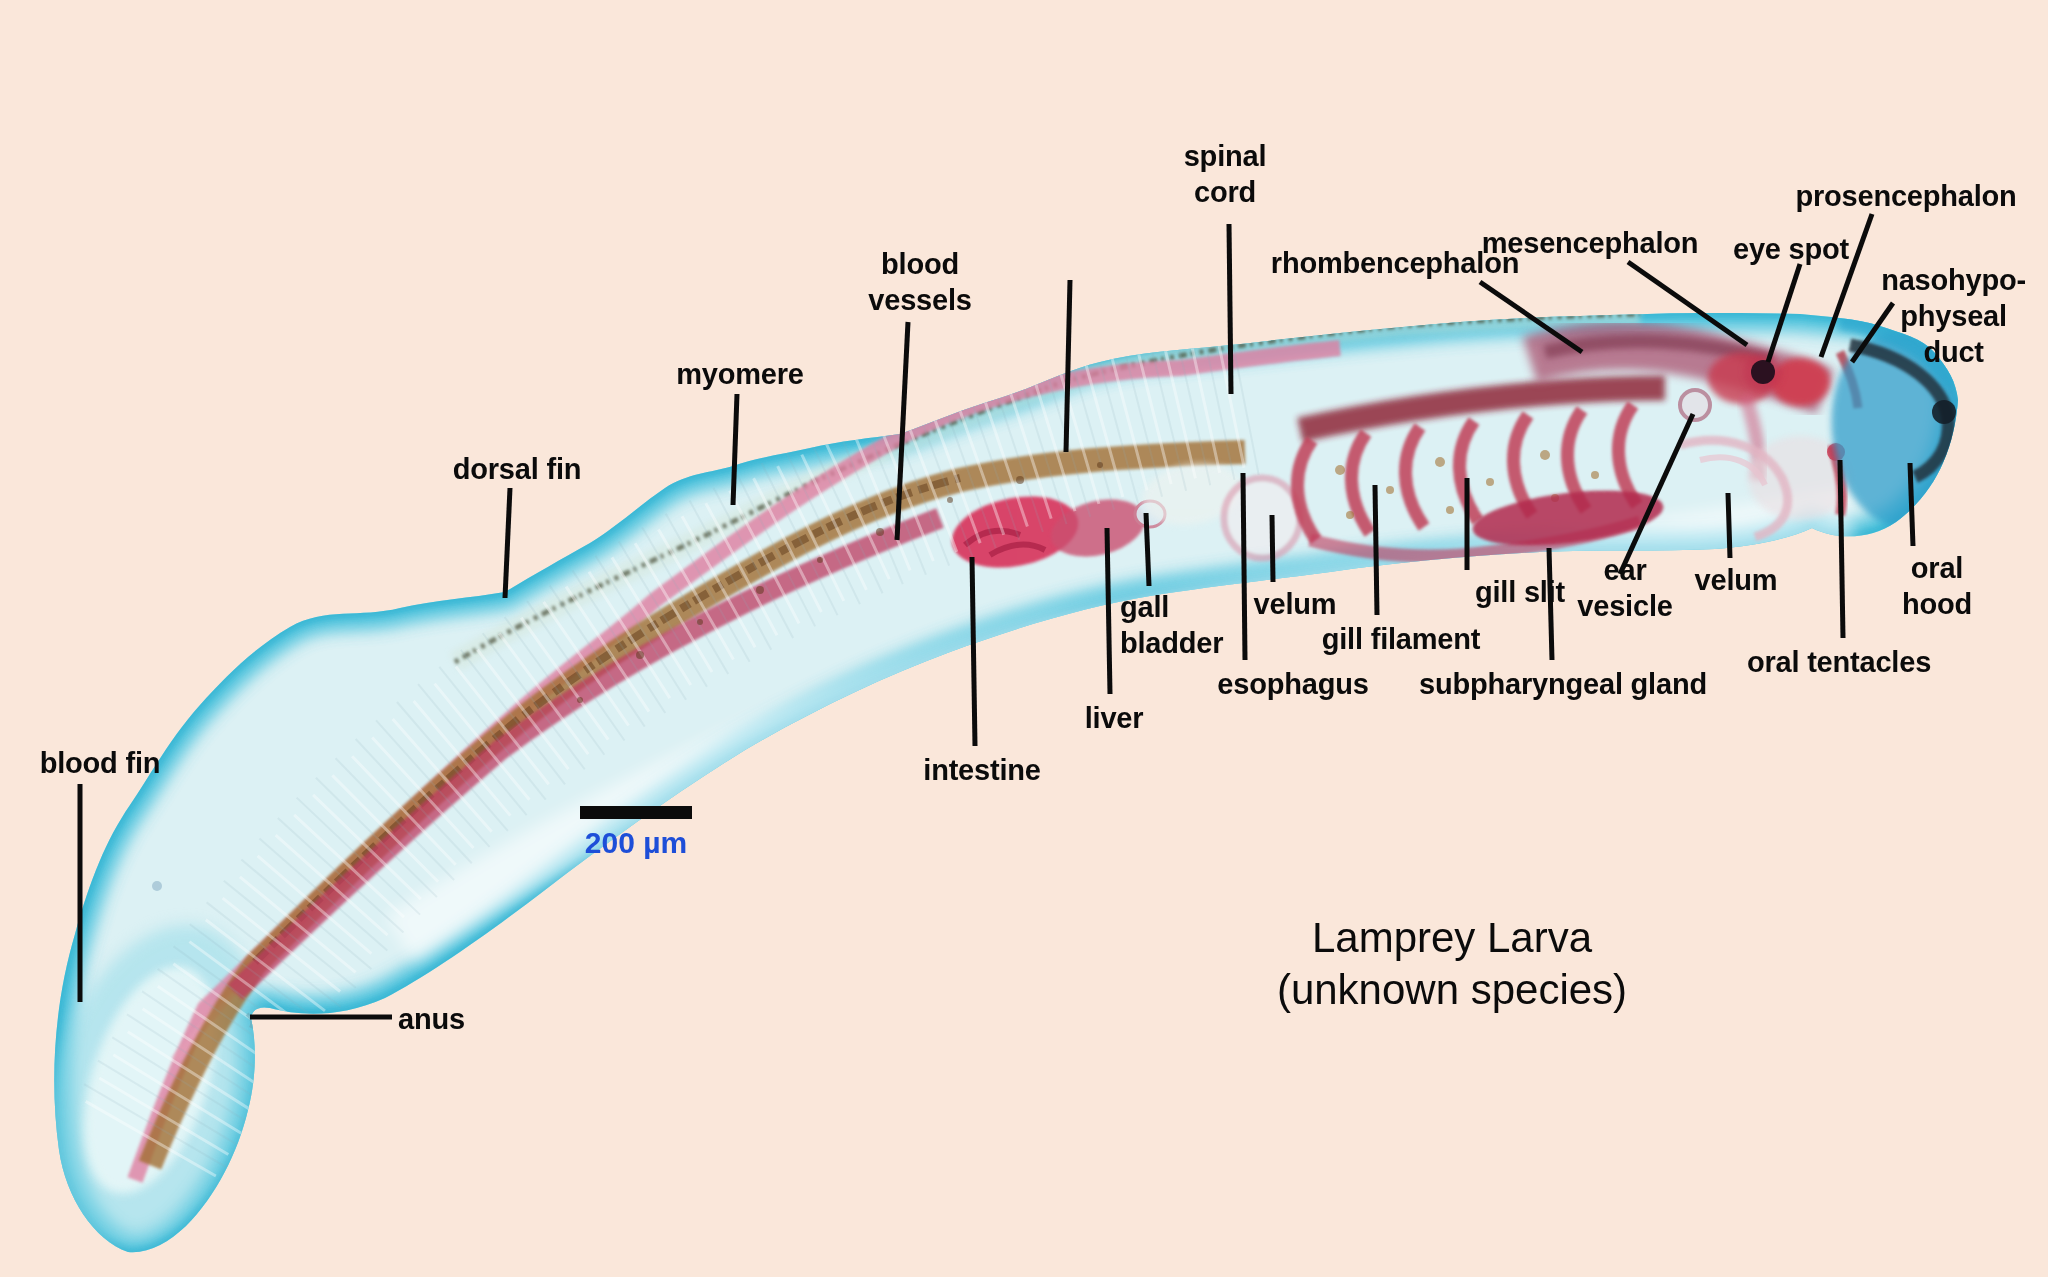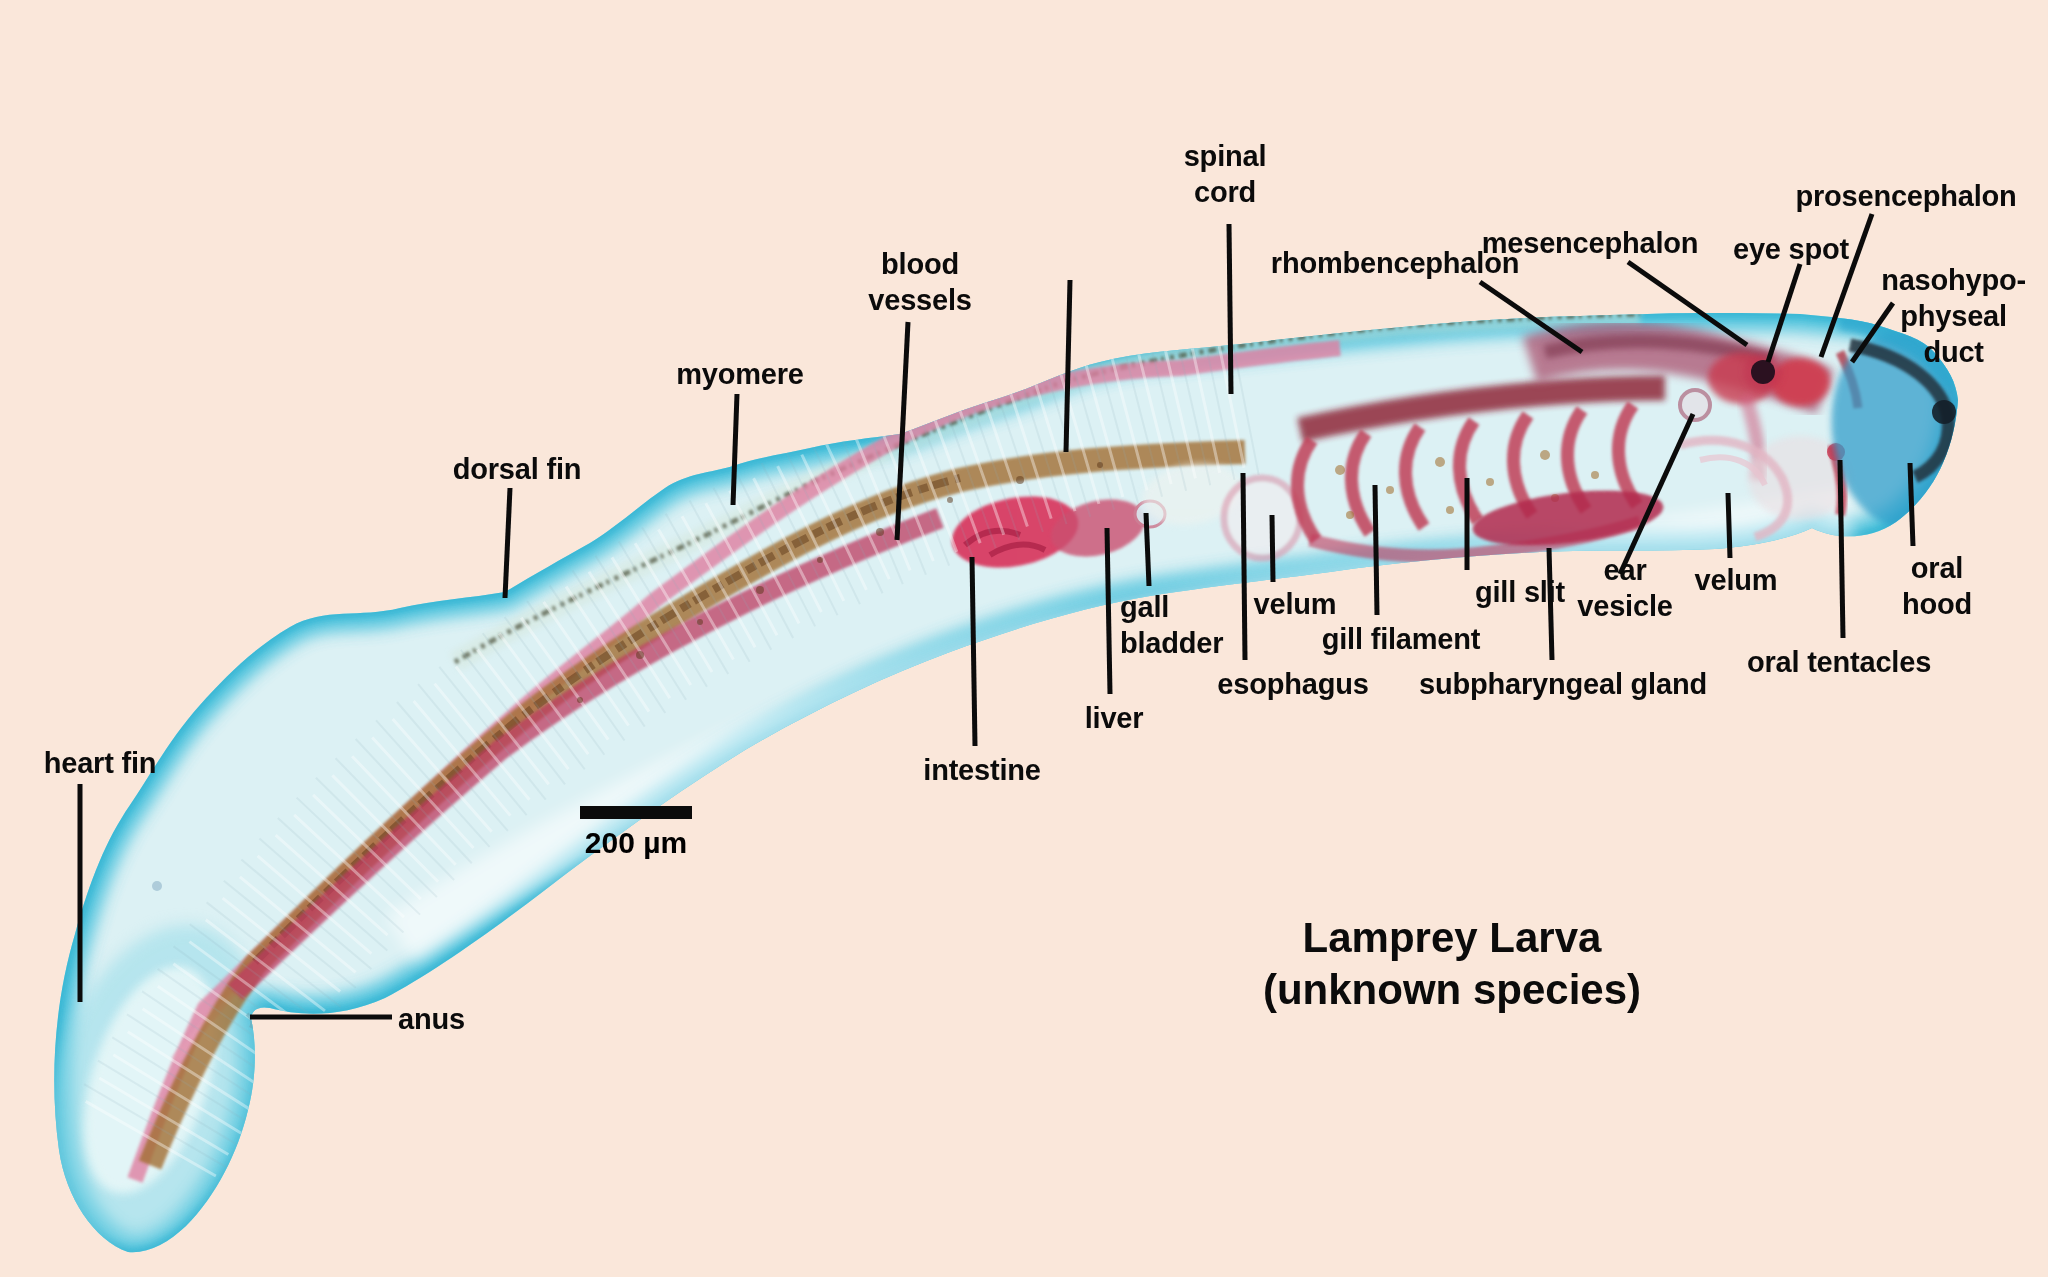--- a/index.html
+++ b/index.html
@@ -3,25 +3,25 @@
 <meta charset="utf-8">
 <style>
   html,body{margin:0;padding:0;background:#FAE7DA;}
   #stage{position:relative;width:2048px;height:1277px;background:#FAE7DA;overflow:hidden;
          font-family:"Liberation Sans",sans-serif;}
   #stage svg{position:absolute;left:0;top:0;}
   .lbl{position:absolute;font-weight:700;font-size:29px;line-height:36px;color:#0B0B0B;
        white-space:pre-line;letter-spacing:-0.2px;}
   .ctr{transform:translateX(-50%);text-align:center;}
   .rgt{transform:translateX(-100%);text-align:center;}
-  .title{position:absolute;font-weight:700;font-size:42px;line-height:52px;color:#0B0B0B;
+  .title{position:absolute;font-weight:400;font-size:42px;line-height:52px;color:#0B0B0B;
          transform:translateX(-50%);text-align:center;white-space:pre-line;}
   .scalebar{position:absolute;left:580px;top:806px;width:112px;height:13px;background:#0B0B0B;}
   .scalebar-lbl{position:absolute;left:636px;top:826px;transform:translateX(-50%);
-       font-weight:700;font-size:30px;color:#000000;}
+       font-weight:700;font-size:30px;color:#1d4ed8;}
 </style>
 </head>
 <body>
 
 <div id="stage">
 
 <svg width="2048" height="1277" viewBox="0 0 2048 1277">
   <defs>
     <filter id="b1" x="-50%" y="-50%" width="200%" height="200%">
           <feGaussianBlur stdDeviation="1.5"></feGaussianBlur>
@@ -194,21 +194,21 @@
     <line x1="1840" y1="460" x2="1843" y2="638"></line>
     <line x1="1910" y1="463" x2="1913" y2="546"></line>
     <line x1="1800" y1="264" x2="1768" y2="362"></line>
     <line x1="1628" y1="262" x2="1747" y2="345"></line>
     <line x1="1480" y1="282" x2="1582" y2="352"></line>
     <line x1="1872" y1="214" x2="1821" y2="357"></line>
     <line x1="1893" y1="303" x2="1852" y2="362"></line>
   </g>
 </svg>
 
-<div class="lbl ctr" style="left:100px;top:745px">heart fin</div>
+<div class="lbl ctr" style="left:100px;top:745px">blood fin</div>
 <div class="lbl" style="left:398px;top:1001px">anus</div>
 <div class="lbl ctr" style="left:517px;top:451px">dorsal fin</div>
 <div class="lbl ctr" style="left:740px;top:356px">myomere</div>
 <div class="lbl ctr" style="left:920px;top:246px">blood
 vessels</div>
 <div class="lbl ctr" style="left:1225px;top:138px">spinal
 cord</div>
 <div class="lbl ctr" style="left:1395px;top:245px">rhombencephalon</div>
 <div class="lbl ctr" style="left:1590px;top:225px">mesencephalon</div>
 <div class="lbl ctr" style="left:1791px;top:231px">eye spot</div>

